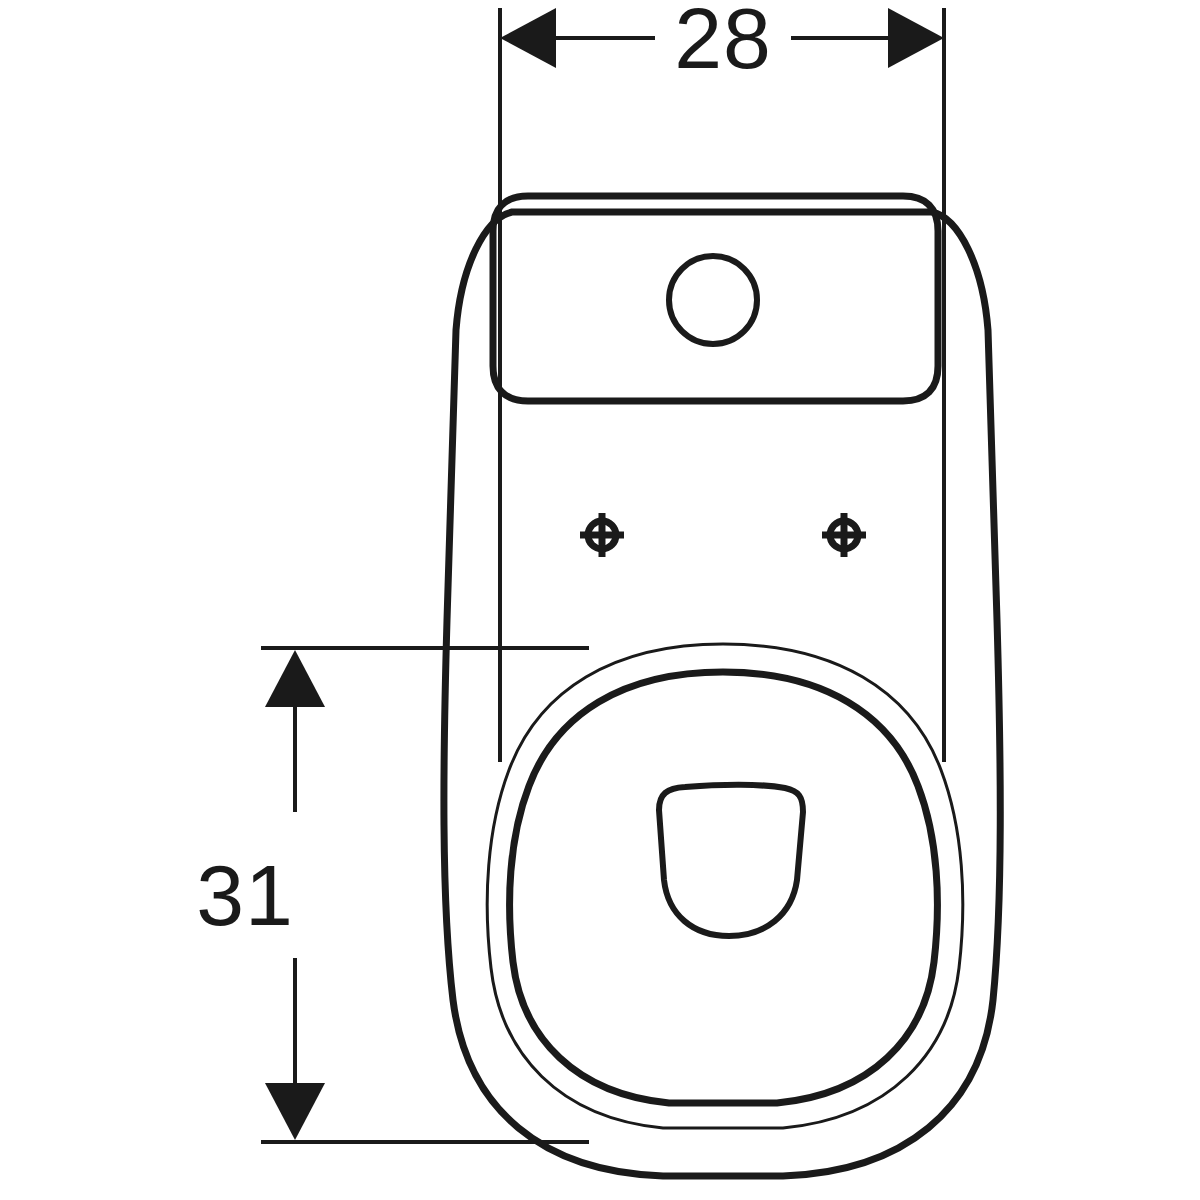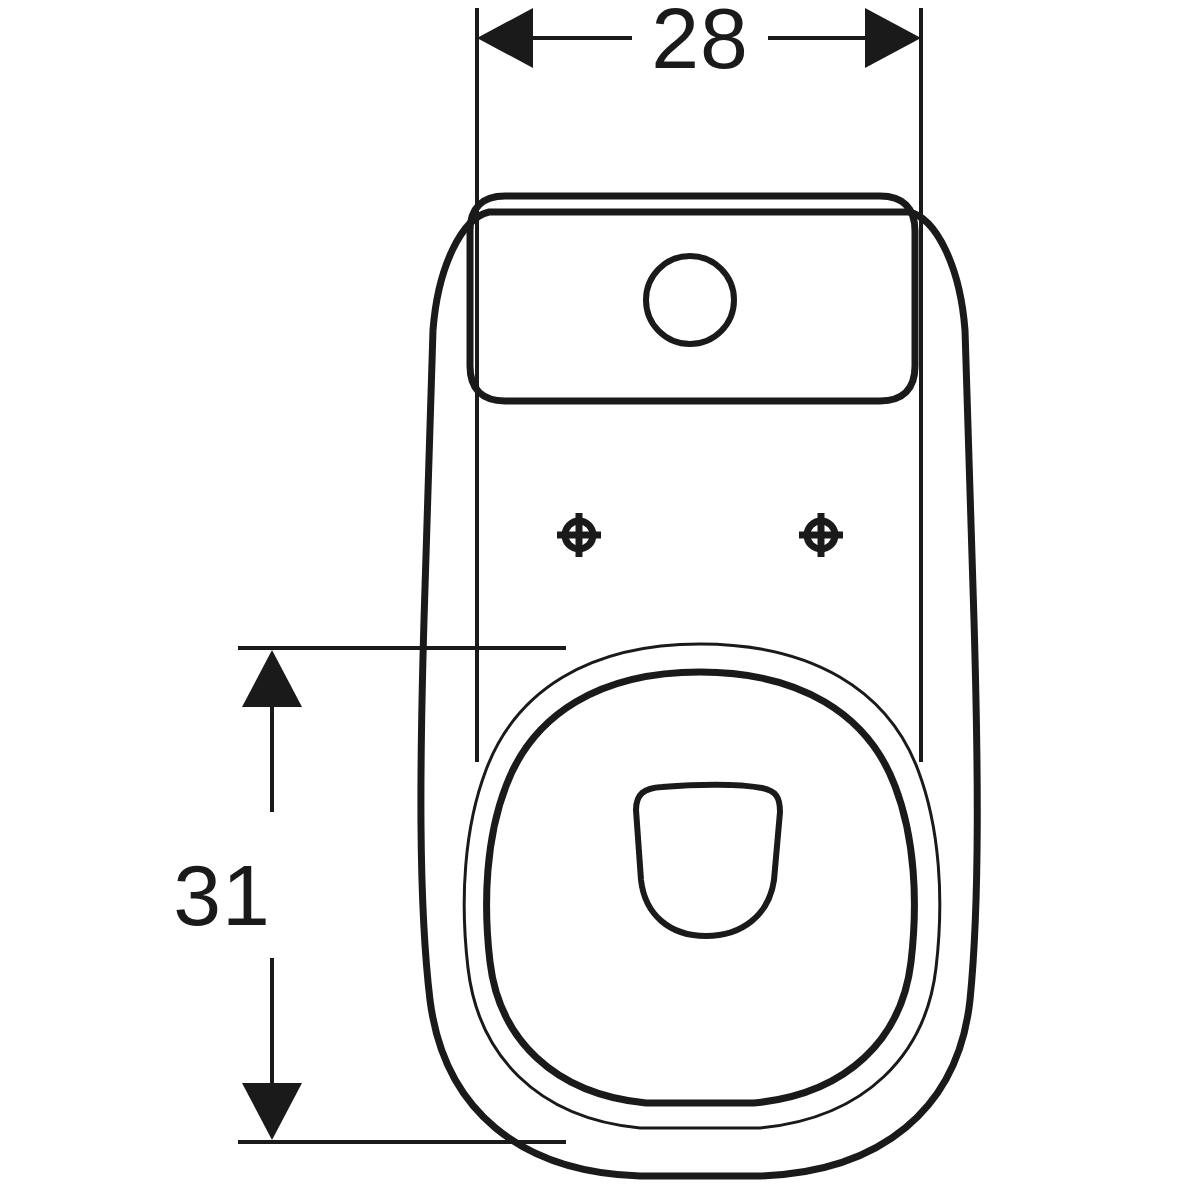--- a/index.html
+++ b/index.html
@@ -11,20 +11,21 @@
     width: 1200px;
     height: 1200px;
     font-family: "Liberation Sans", sans-serif;
     overflow: hidden;
   }
   #drawing-root {
     position: relative;
     width: 1056px;
     height: 1200px;
     background: #ffffff;
+    margin-left: 23px;
   }
   svg#technical-drawing {
     display: block;
     width: 1200px;
     height: 1200px;
   }
   .outline-heavy {
     fill: none;
     stroke: #1a1a1a;
     stroke-width: 7;

